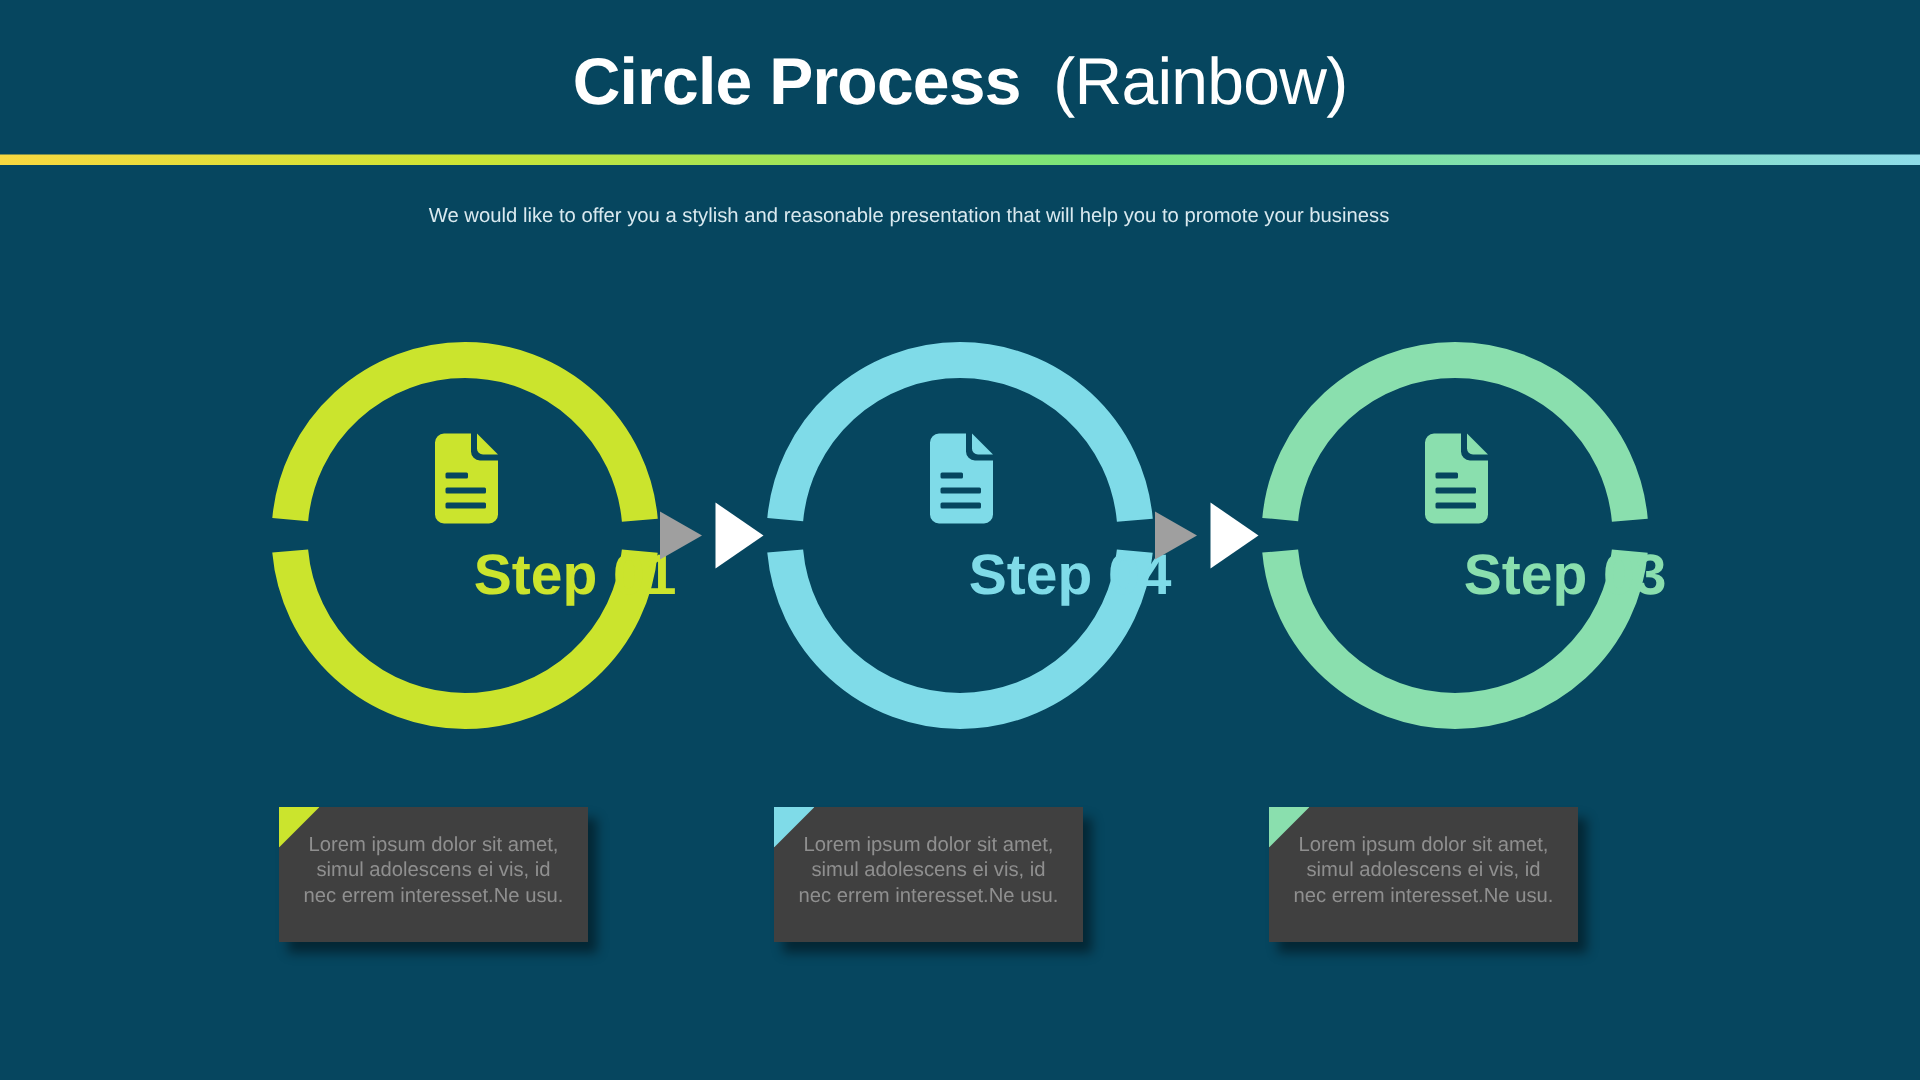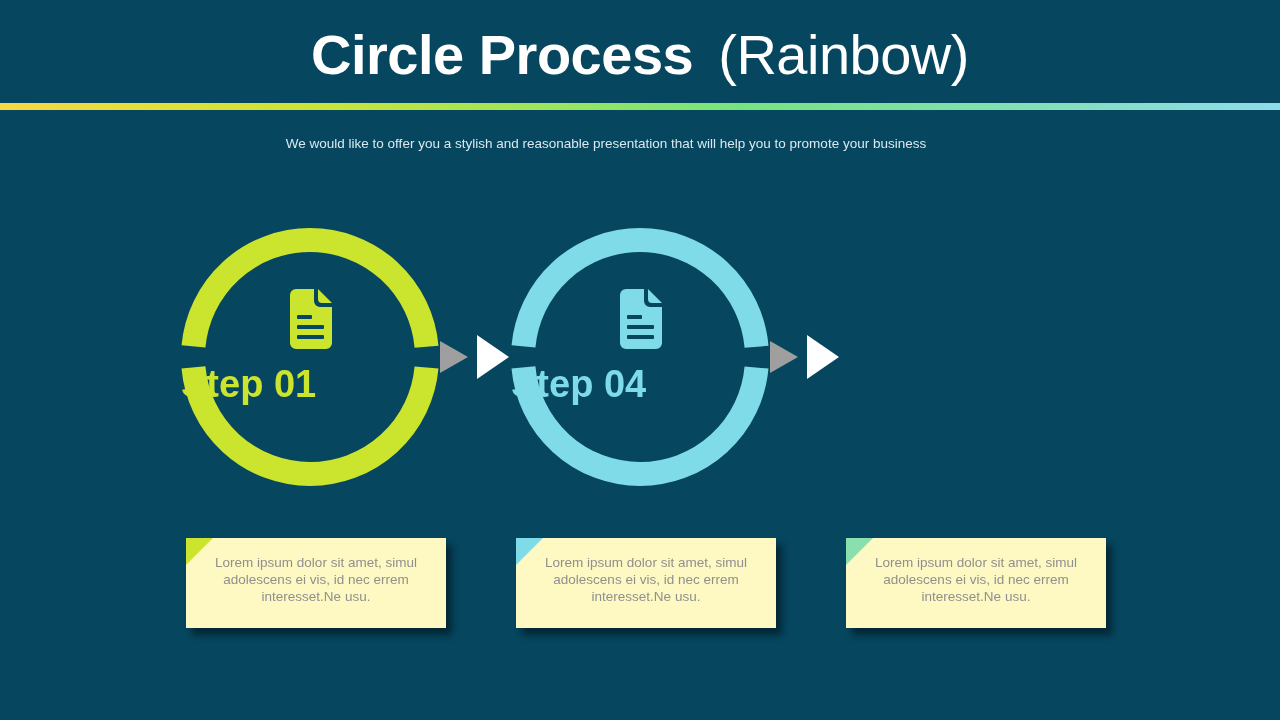--- a/index.html
+++ b/index.html
@@ -8,21 +8,21 @@
     background:#06465f;
     font-family:"Liberation Sans", sans-serif;
     overflow:hidden;
     position:relative;
   }
   .slide{position:absolute;inset:0;width:1280px;height:720px;}
 
   
   .title-row{
     position:absolute;top:28px;left:0;width:1280px;height:54px;
-    text-align:center;color:#ffffff;font-size:56px;line-height:54px;
+    text-align:center;color:#ffffff;font-size:44px;line-height:54px;
     letter-spacing:-0.5px;
   }
   .title-bold{font-weight:700;}
   .title-regular{font-weight:400;margin-left:10px;}
   .header-rule{
     position:absolute;top:103px;left:0;width:1280px;height:7px;
     background:linear-gradient(90deg,#f8d840 0%,#cde434 24%,#76e47e 58%,#8edce9 100%);
   }
   .subtitle{
     position:absolute;top:134px;left:0;width:1212px;height:20px;margin:0;
@@ -30,33 +30,33 @@
   }
 
   
   .step{position:absolute;top:228px;width:258px;height:258px;}
   .step-1{left:181px;}
   .step-2{left:511px;}
   .step-3{left:841px;}
   .ring{position:absolute;left:0;top:0;width:258px;height:258px;}
   .doc-icon{position:absolute;left:105px;top:60px;width:48px;height:62px;}
   .step-label{
-    position:absolute;left:0;top:134px;width:258px;height:44px;
-    text-align:left;font-size:38px;line-height:44px;font-weight:700;
+    position:absolute;left:12px;top:134px;width:258px;height:44px;
+    text-align:right;font-size:38px;line-height:44px;font-weight:700;
   }
 
   
   .arrows{position:absolute;top:334px;width:70px;height:46px;}
   .arrows-1{left:440px;}
   .arrows-2{left:770px;}
 
   
   .card{
-    position:absolute;top:538px;width:260px;height:90px;
-    background:#fef9c3;
+    position:absolute;top:538px;width:206px;height:90px;
+    background:#404040;
     box-shadow:6px 7px 7px rgba(0,0,0,0.45);
   }
   .card-1{left:186px;}
   .card-2{left:516px;}
   .card-3{left:846px;}
   .card-corner{
     position:absolute;left:0;top:0;width:27px;height:27px;
     clip-path:polygon(0 0,100% 0,0 100%);
   }
   .card-text{
@@ -116,20 +116,37 @@
       </g>
     </svg>
     <div class="step-label" style="color: rgb(127, 219, 232);">Step 04</div>
   </div>
 
   <svg class="arrows arrows-2" viewBox="0 0 70 46">
     <polygon points="0,7 0,39 28,23" fill="#9f9f9f"></polygon>
     <polygon points="37,1 37,45 69,23" fill="#ffffff"></polygon>
   </svg>
 
+  <div class="step step-3">
+    <svg class="ring" viewBox="0 0 258 258">
+      <circle cx="129" cy="129" r="117" fill="none" stroke-width="24" stroke-dasharray="346.57 21" stroke-dashoffset="357.07" stroke="#8adfae"></circle>
+    </svg>
+    <svg class="doc-icon" viewBox="0 0 48 62">
+      <g fill="#8adfae">
+        <path d="M10 1 H28 V13 a6 6 0 0 0 6 6 H46 V55 a6 6 0 0 1 -6 6 H10 a6 6 0 0 1 -6 -6 V7 a6 6 0 0 1 6 -6 Z"></path>
+        <path d="M32 1 L46 15 H36 a4 4 0 0 1 -4 -4 Z"></path>
+      </g>
+      <g fill="#06465f">
+        <rect x="11" y="27" width="15" height="4" rx="1"></rect>
+        <rect x="11" y="37" width="27" height="4" rx="1"></rect>
+        <rect x="11" y="47" width="27" height="4" rx="1"></rect>
+      </g>
+    </svg>
+    <div class="step-label" style="color: rgb(138, 223, 174);">Step 03</div>
+  </div>
 
   <div class="card card-1">
     <div class="card-corner" style="background: rgb(203, 228, 45);"></div>
     <p class="card-text">Lorem ipsum dolor sit amet, simul adolescens ei vis, id nec errem interesset.Ne usu.</p>
   </div>
   <div class="card card-2">
     <div class="card-corner" style="background: rgb(127, 219, 232);"></div>
     <p class="card-text">Lorem ipsum dolor sit amet, simul adolescens ei vis, id nec errem interesset.Ne usu.</p>
   </div>
   <div class="card card-3">

